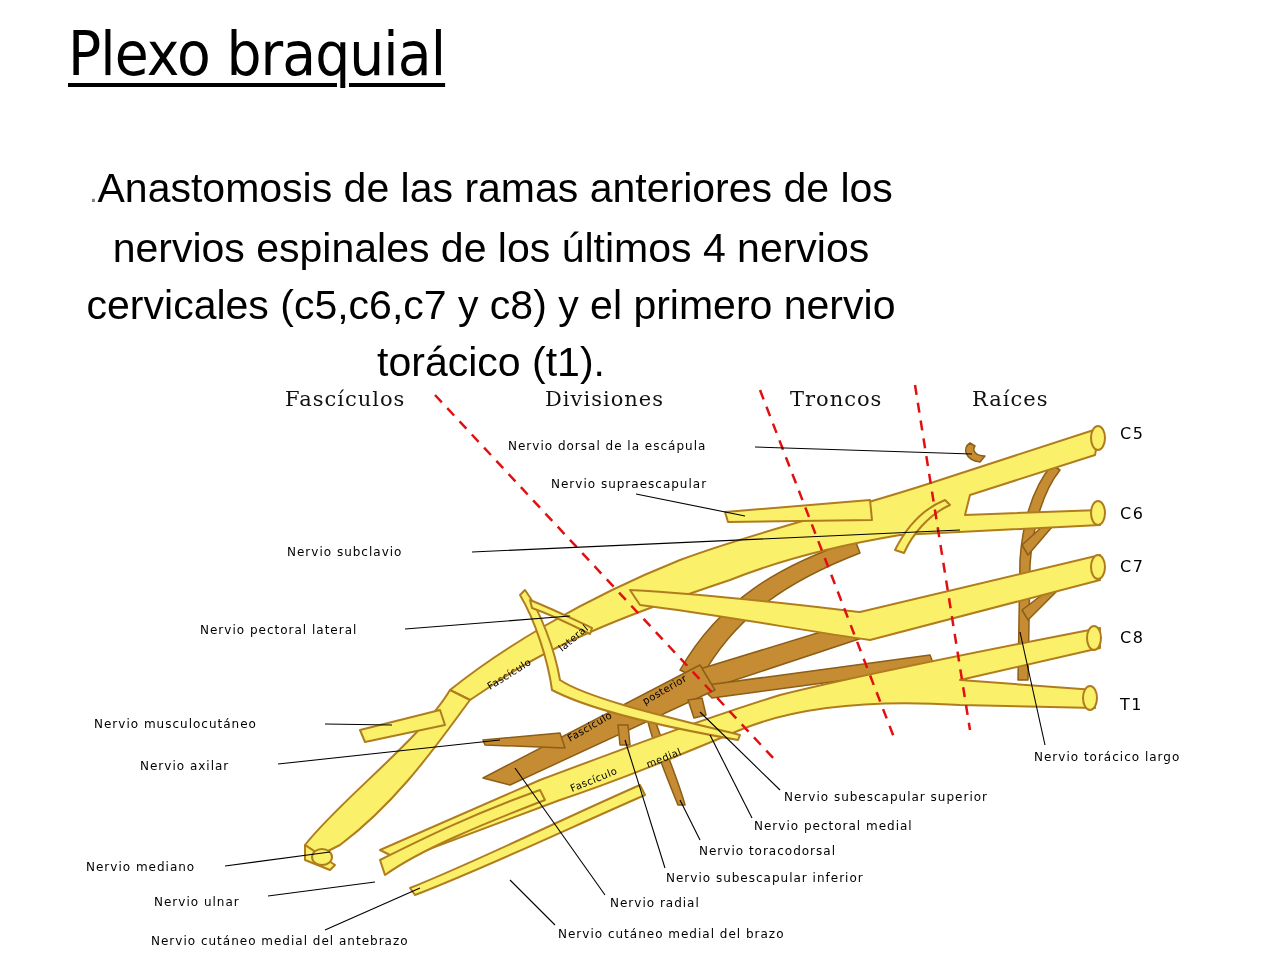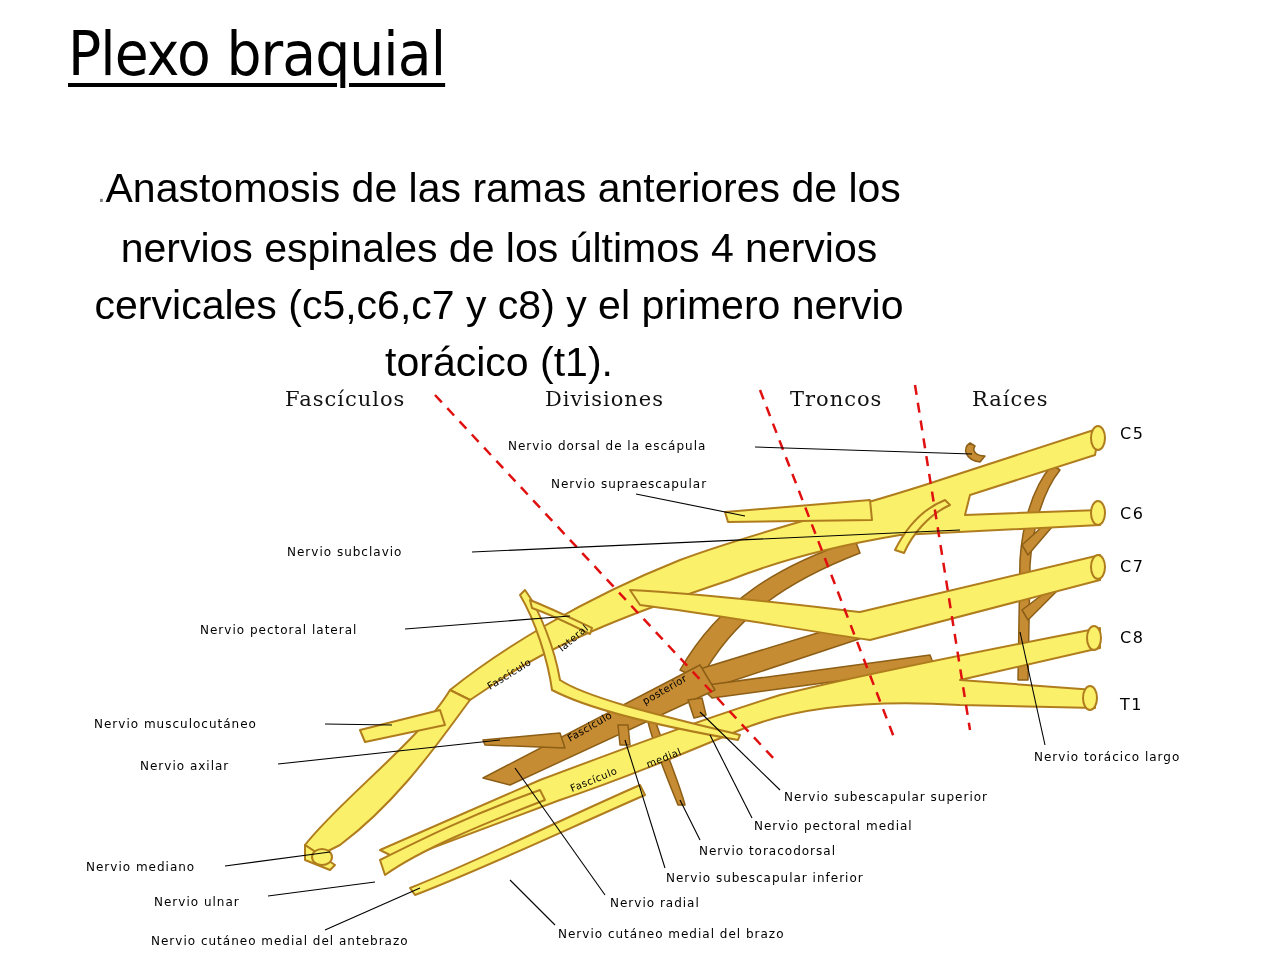--- a/index.html
+++ b/index.html
@@ -5,21 +5,21 @@
   html, body { margin: 0; padding: 0; background: #ffffff; }
   body { width: 1280px; height: 960px; position: relative; overflow: hidden; }
   .title {
     position: absolute; left: 68px; top: 14px;
     font-family: "DejaVu Sans", sans-serif; font-size: 60px; line-height: 80px;
     color: #000; letter-spacing: -1px;
     text-decoration: underline; text-decoration-thickness: 4px; text-underline-offset: 8px;
     transform: scaleX(0.92); transform-origin: left top;
   }
   .body-text {
-    position: absolute; left: 64px; top: 160px; width: 870px;
+    position: absolute; left: 56px; top: 160px; width: 870px;
     font-family: "Liberation Sans", sans-serif; font-size: 41px; line-height: 57px;
     color: #000; text-align: center;
   }
   .body-text .bullet { color: #808080; font-size: 30px; }
   svg.diagram { position: absolute; left: 0; top: 0; }
   .serif-h { font-family: "DejaVu Serif", serif; font-size: 21px; fill: #111; letter-spacing: 1px; }
   .root-lbl { font-family: "DejaVu Sans", sans-serif; font-size: 16px; fill: #000; letter-spacing: 1.5px; }
   .lbl { font-family: "DejaVu Sans", sans-serif; font-size: 12px; fill: #000; letter-spacing: 1px; }
   .in-lbl { font-family: "DejaVu Sans", sans-serif; font-size: 10px; fill: #000; letter-spacing: 0.5px; }
   .leader { stroke: #000; stroke-width: 1.1; fill: none; }

